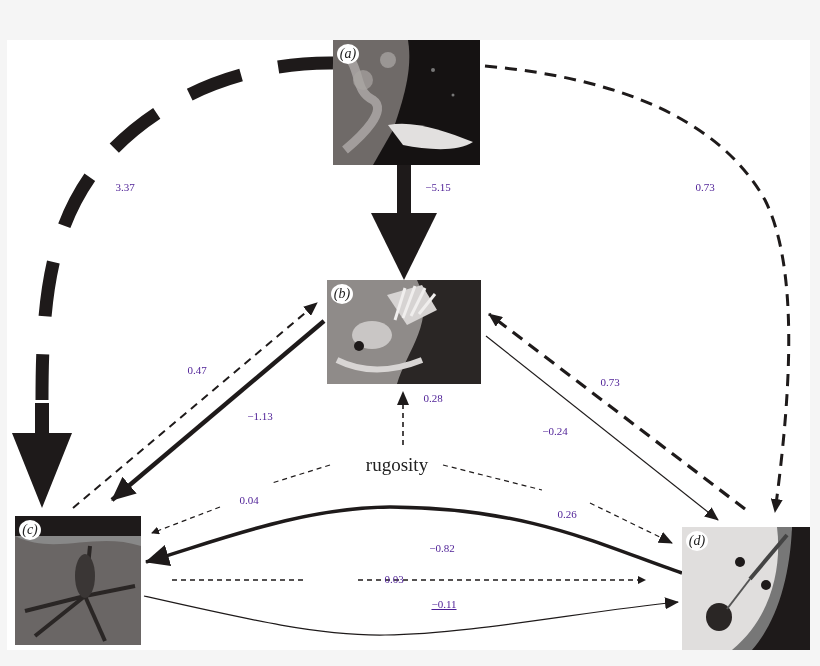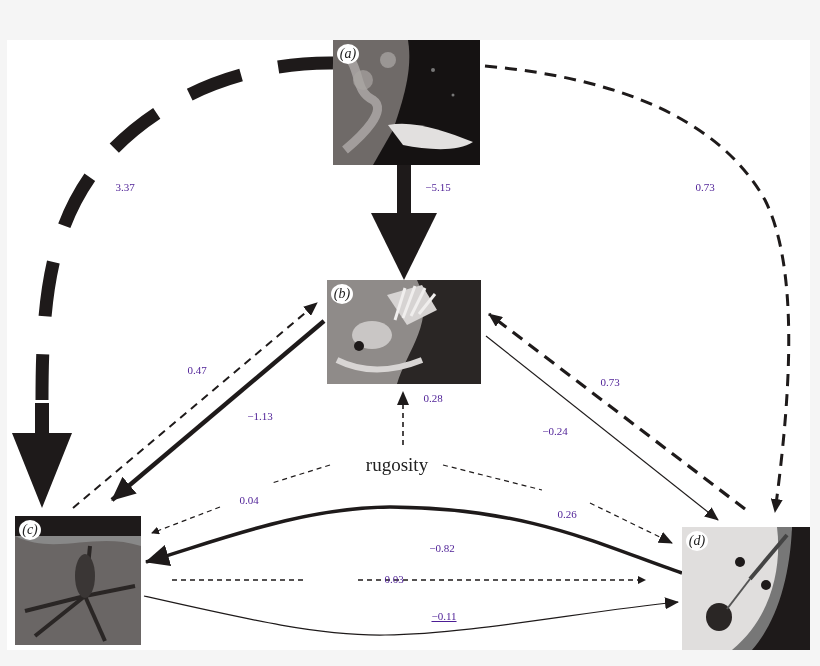--- a/index.html
+++ b/index.html
@@ -171,14 +171,14 @@
   <div class="lbl" style="left:698px; top:147px;">0.73</div>
   <div class="lbl" style="left:190px; top:330px;">0.47</div>
   <div class="lbl" style="left:253px; top:376px;text-align:center;">−1.13</div>
   <div class="lbl" style="left:426px; top:358px;">0.28</div>
   <div class="lbl" style="left:548px; top:391px;">−0.24</div>
   <div class="lbl" style="left:603px; top:342px;">0.73</div>
   <div class="lbl" style="left:242px; top:460px;text-align:center;">0.04</div>
   <div class="lbl" style="left:560px; top:454px;margin-top:20px;">0.26</div>
   <div class="lbl" style="left:435px; top:508px;">−0.82</div>
   <div class="lbl" style="left:343px; top:539px;margin-left:44px;">0.03</div>
-  <div class="lbl" style="left:437px; top:576px;text-decoration:underline;">−0.11</div>
+  <div class="lbl" style="left:437px; top:564px;text-decoration:underline;">−0.11</div>
 </div>
 
 </body></html>

